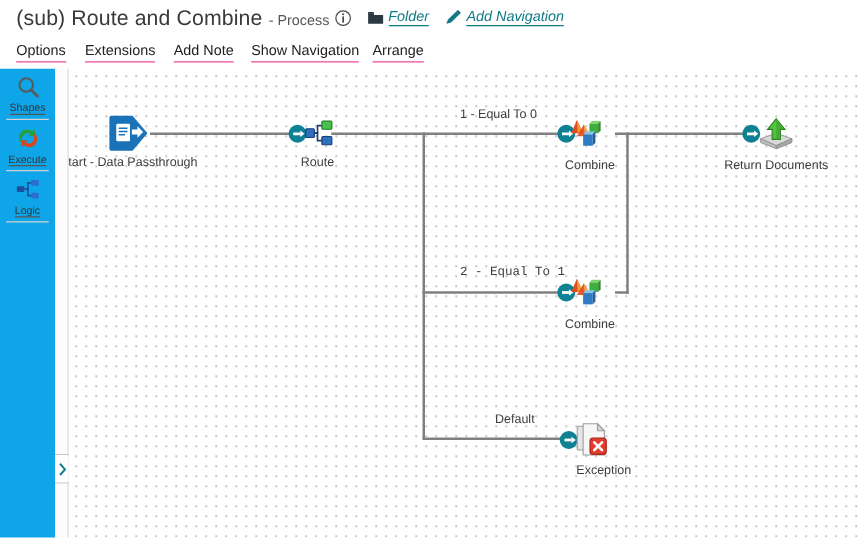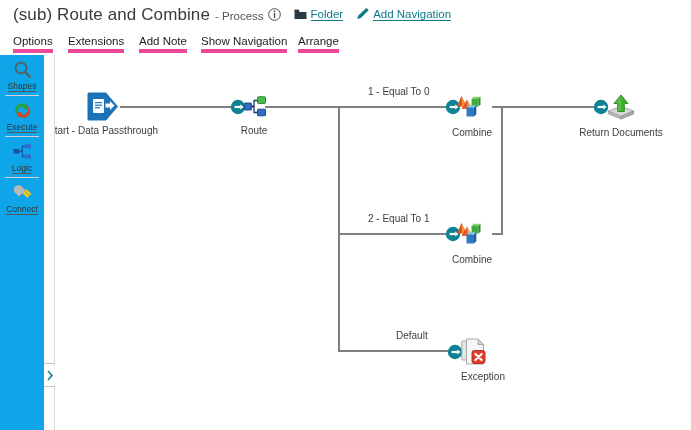--- a/index.html
+++ b/index.html
@@ -9,26 +9,26 @@
     background:#ffffff;color:#333;
   }
   #app{position:relative;width:564px;height:430px;}
 
   
   .header{position:absolute;left:0;top:0;width:691px;height:31px;background:#fff;}
   .title-row{position:absolute;left:13px;top:5px;display:flex;align-items:baseline;white-space:nowrap;}
   .proc-title{font-size:17px;color:#3a3a3a;letter-spacing:.1px;}
   .proc-sub{font-size:11.5px;color:#555;margin-left:5px;}
   .info-ico{margin-left:4px;position:relative;top:1px;}
-  .hdr-link{margin-left:13px;display:inline-flex;align-items:center;gap:4px;}
+  .hdr-link{margin-left:13px;display:inline-flex;align-items:center;gap:4px;font-style:italic;}
   .hdr-link .lbl{font-size:11.5px;color:#0d7a86;border-bottom:1px solid #0d7a86;line-height:12px;}
 
   
   .menubar{position:absolute;left:0;top:33px;width:691px;height:21px;background:#fff;}
-  .menubar .mi{position:absolute;top:2px;font-size:11.5px;color:#222;border-bottom:4px solid #ec4899;line-height:13px;padding-bottom:1px;cursor:default;}
+  .menubar .mi{position:absolute;top:2px;font-size:11.5px;color:#222;border-bottom:1px solid #ec4899;line-height:13px;padding-bottom:1px;cursor:default;}
 
   
   .rail{position:absolute;left:0;top:55px;width:44px;height:375px;background:#0ea5e9;border-right:1px solid #c9c9c9;}
   .rail-item{position:relative;width:44px;height:40px;display:flex;flex-direction:column;align-items:center;justify-content:flex-start;padding-top:4px;box-sizing:border-box;}
   .rail-item .ico{height:21px;display:flex;align-items:center;justify-content:center;}
   .rail-item .rlbl{font-size:8.5px;color:#333;border-bottom:1px solid #555;line-height:10px;margin-top:1px;}
   .rail-sep{width:34px;height:1px;background:#d2d2d2;margin:0 auto;}
 
   
   .splitter{position:absolute;left:44px;top:55px;width:10px;height:375px;background:#fcfcfc;border-right:1px solid #d8d8d8;}
@@ -130,30 +130,20 @@
           <rect x="12" y="1" width="6" height="4.6" rx="0.6" fill="#2a6fd0"></rect>
           <rect x="12" y="11.2" width="6" height="4.6" rx="0.6" fill="#2a6fd0"></rect>
           <path d="M6.5 8.3 L9.3 8.3 L9.3 3.3 L12 3.3" fill="none" stroke="#1c4f9c" stroke-width="1.3"></path>
           <path d="M9.3 8.3 L9.3 13.5 L12 13.5" fill="none" stroke="#1c4f9c" stroke-width="1.3"></path>
         </svg>
       </span>
       <span class="rlbl">Logic</span>
     </div>
     <div class="rail-sep"></div>
 
-    <div class="rail-item">
-      <span class="ico">
-        <svg width="20" height="18" viewBox="0 0 20 18">
-          <path d="M2.5 3 A5.2 5.2 0 0 1 10.6 3.4 L13.4 6.2 L7 12.6 L4.2 9.8 A5.2 5.2 0 0 1 2.5 3 Z" fill="#b9b9b9"></path>
-          <path d="M12.4 7.3 L17.2 12.1 L15.3 14 L10.5 9.2 Z" fill="#f0c419"></path>
-          <path d="M14.6 5.1 L19.4 9.9 L17.5 11.8 L12.7 7 Z" fill="#f0c419"></path>
-        </svg>
-      </span>
-      <span class="rlbl">Connect</span>
-    </div>
   </div>
 
   <div class="splitter"></div>
   <div class="split-handle">
     <span>
       <svg width="6" height="11" viewBox="0 0 6 11">
         <path d="M1 1 L5 5.5 L1 10" fill="none" stroke="#10818e" stroke-width="1.6"></path>
       </svg>
     </span>
   </div>
@@ -169,21 +159,21 @@
     <div class="conn h" style="left:283px;top:178px;width:110px;"></div>
 
     <div class="conn h" style="left:283px;top:295px;width:112px;"></div>
 
     <div class="conn h" style="left:437px;top:51px;width:103px;"></div>
 
     <div class="conn h" style="left:437px;top:178px;width:11px;"></div>
     <div class="conn v" style="left:446px;top:51px;height:129px;"></div>
 
     <div class="edge-label" style="left:277px;top:31px;">1 - Equal To 0</div>
-    <div class="edge-label" style="left:277px;top:158px;">2 - Equal To 1</div>
+    <div class="edge-label" style="left:277px;top:158px;font-family:Liberation Mono, monospace;">2 - Equal To 1</div>
     <div class="edge-label" style="left:305px;top:275px;">Default</div>
 
     <div class="node" style="left:31px;top:36px;">
       <span>
         <svg width="34" height="31" viewBox="0 0 34 31">
           <path d="M3 1.5 H20 L32 15.5 L20 29.5 H3 A1.5 1.5 0 0 1 1.5 28 V3 A1.5 1.5 0 0 1 3 1.5 Z" fill="#1a72b8"></path>
           <rect x="7" y="8" width="11" height="14" rx="1" fill="#ffffff"></rect>
           <rect x="9" y="11" width="7" height="1.2" fill="#1a72b8"></rect>
           <rect x="9" y="13.6" width="7" height="1.2" fill="#1a72b8"></rect>
           <rect x="9" y="16.2" width="5" height="1.2" fill="#1a72b8"></rect>

